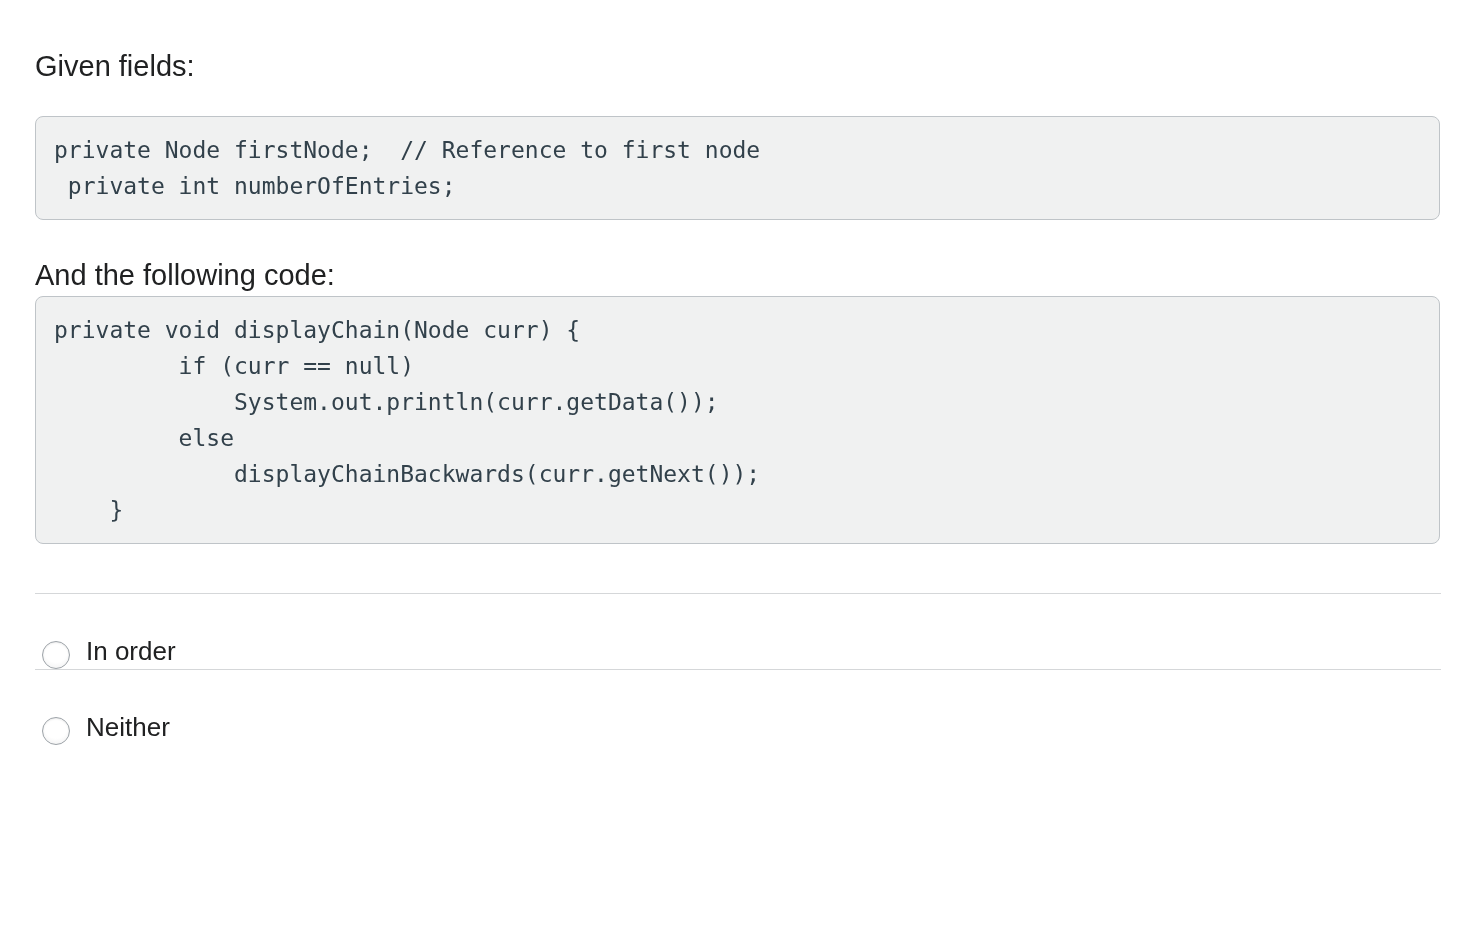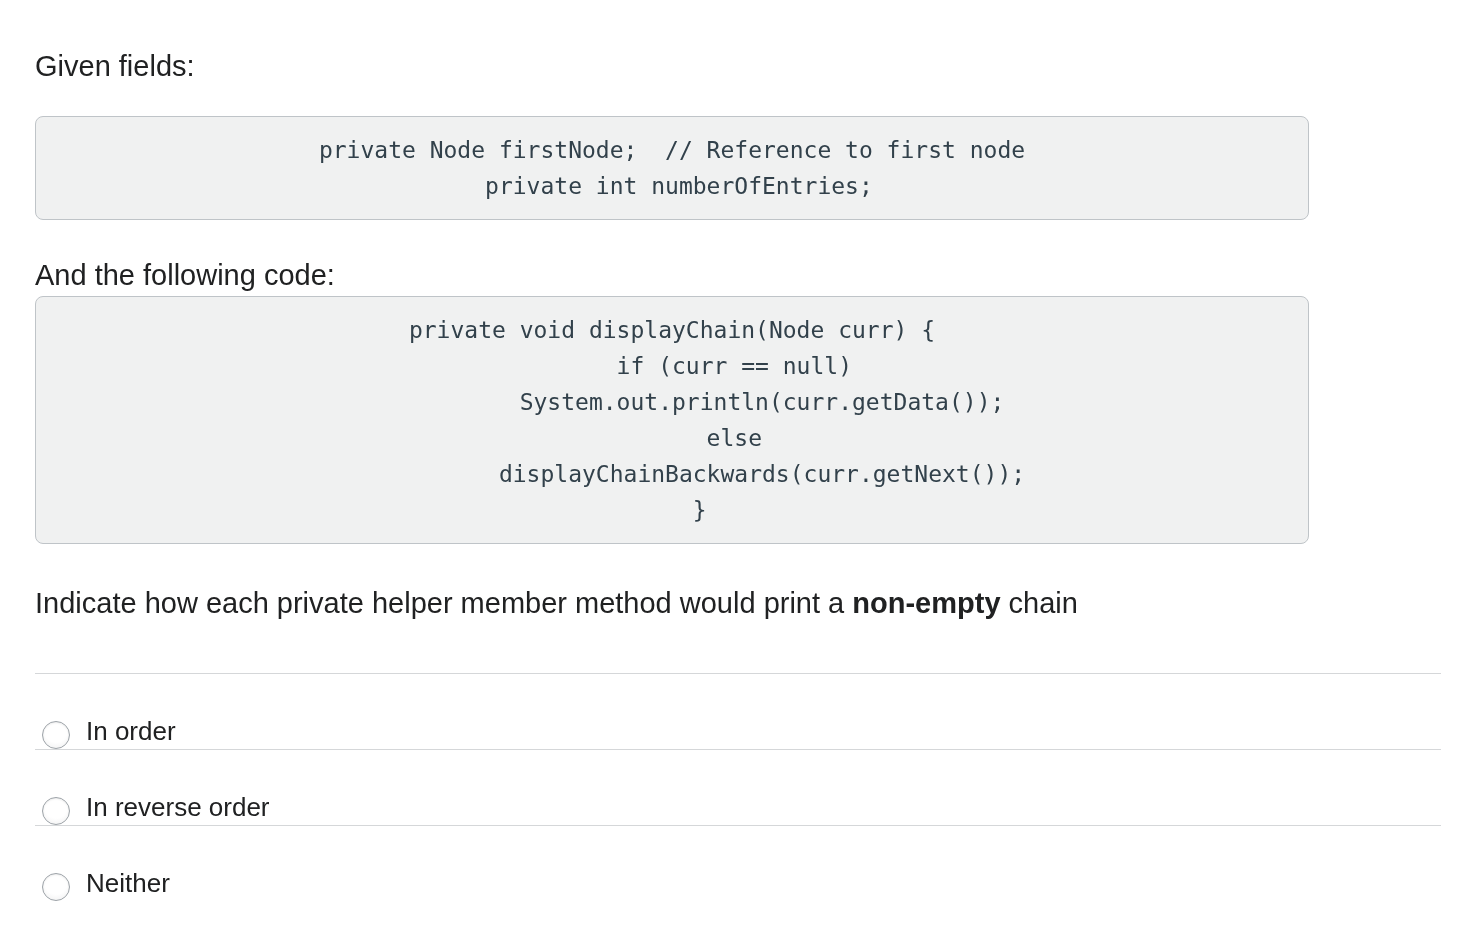--- a/index.html
+++ b/index.html
@@ -21,22 +21,21 @@
   }
   .lead-first { margin-top: 46px; }
   .lead-second { margin-top: 35px; }
   .question-line { margin-top: 39px; }
   .question-line strong { font-weight: 700; }
   .code-block {
     background: #f0f1f1;
     border: 1px solid #bfc4c8;
     border-radius: 8px;
     padding: 15px 18px;
-    width: 1274px;
-    text-align: center;
+    width: 1405px;
   }
   .code-block-1 { margin-top: 29px; }
   .code-block-2 { }
   .code-block pre {
     font-family: "DejaVu Sans Mono", "Liberation Mono", monospace;
     font-size: 23px;
     line-height: 36px;
     color: #32414b;
     white-space: pre;
   }
@@ -84,35 +83,28 @@
 
   <div class="code-block code-block-2">
     <pre>private void displayChain(Node curr) {
          if (curr == null)
              System.out.println(curr.getData());
          else
              displayChainBackwards(curr.getNext());
     }</pre>
   </div>
 
-  <div class="prompt-text question-line">
-    <span>Indicate how each private helper member method would print a </span><strong>non-empty</strong><span> chain</span>
-  </div>
 
   <div class="options">
 
     <div class="option-row">
       <span class="radio-circle"></span>
       <span class="option-label">In order</span>
     </div>
 
-    <div class="option-row">
-      <span class="radio-circle"></span>
-      <span class="option-label">In reverse order</span>
-    </div>
 
     <div class="option-row">
       <span class="radio-circle"></span>
       <span class="option-label">Neither</span>
     </div>
 
   </div>
 
 </div>
 

